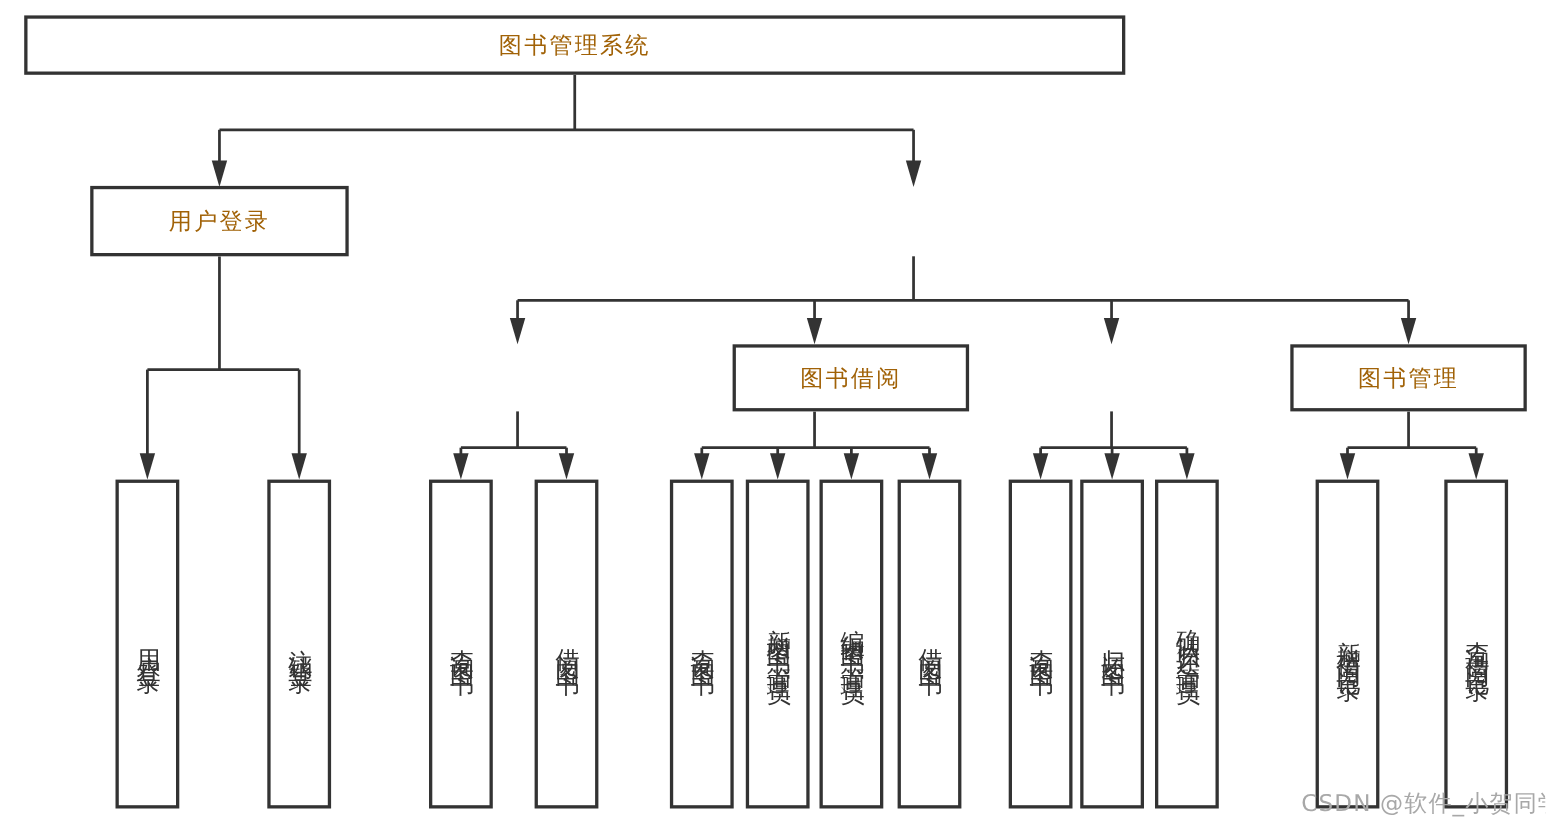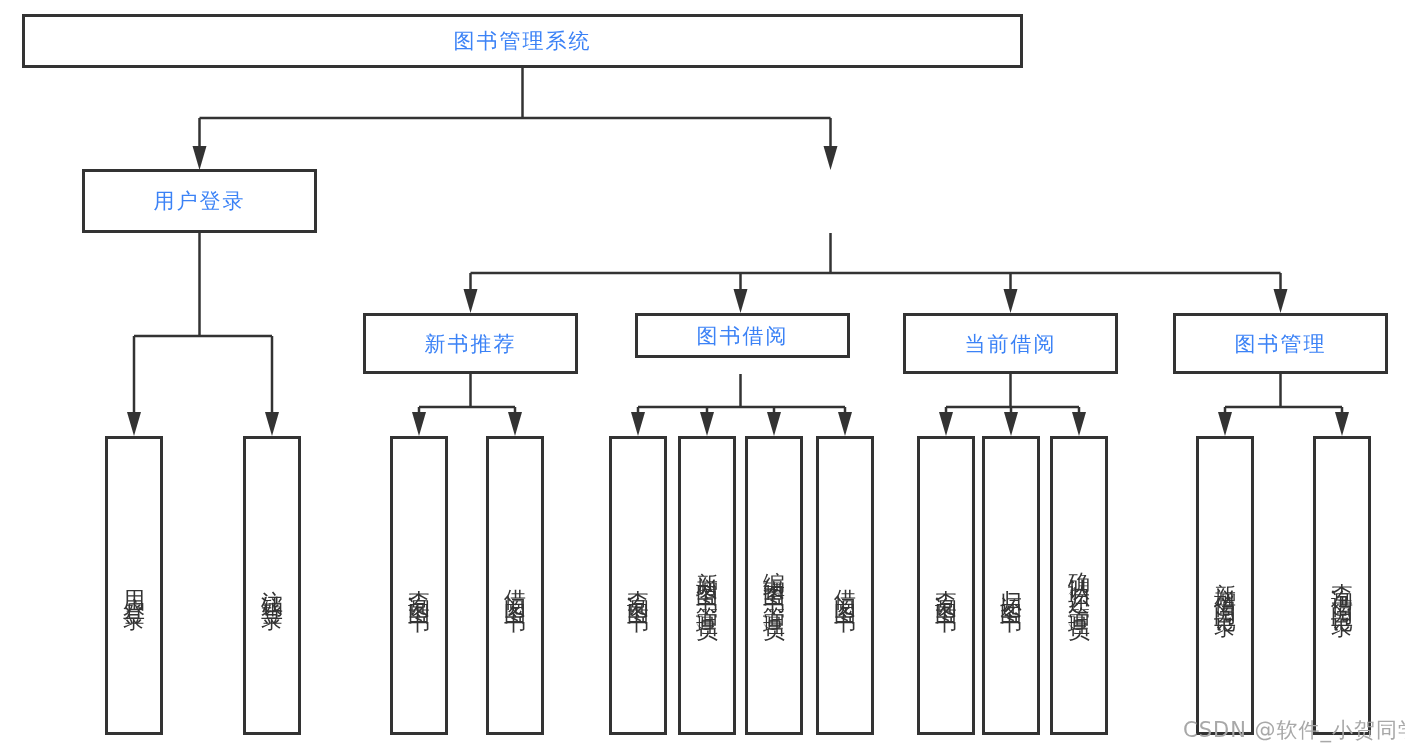--- a/index.html
+++ b/index.html
@@ -5,21 +5,21 @@
   html,body{margin:0;padding:0;background:#fff;}
   .canvas{
     position:relative;width:1405px;height:747px;background:#ffffff;
     font-family:"DejaVu Sans",sans-serif;overflow:hidden;
   }
   .connectors{position:absolute;left:0;top:0;z-index:1;}
   .hbox{
     position:absolute;box-sizing:border-box;border:3px solid #333333;background:#ffffff;
     display:flex;align-items:center;justify-content:center;z-index:2;
   }
-  .hbox span{font-size:21px;color:#3b82f6;letter-spacing:2px;white-space:nowrap;}
+  .hbox span{font-size:21px;color:#a16207;letter-spacing:2px;white-space:nowrap;}
   .vbox{
     position:absolute;box-sizing:border-box;border:3px solid #333333;background:#ffffff;
     width:58px;height:299px;top:436px;
     display:flex;align-items:center;justify-content:center;z-index:2;
   }
   .vbox span{
     writing-mode:vertical-rl;text-orientation:mixed;
     font-size:22px;color:#333333;letter-spacing:7px;line-height:1;white-space:nowrap;
   }
   .watermark{
@@ -98,28 +98,22 @@
   </svg>
 
   <div class="hbox" style="left:22px;top:14px;width:1001px;height:54px">
     <span>图书管理系统</span>
   </div>
 
   <div class="hbox" style="left:82px;top:169px;width:235px;height:64px">
     <span>用户登录</span>
   </div>
 
-  <div class="hbox" style="left:363px;top:313px;width:215px;height:61px">
-    <span>新书推荐</span>
-  </div>
-  <div class="hbox" style="left:635px;top:313px;width:215px;height:45px">
+  <div class="hbox" style="left:666px;top:313px;width:215px;height:61px">
     <span>图书借阅</span>
-  </div>
-  <div class="hbox" style="left:903px;top:313px;width:215px;height:61px">
-    <span>当前借阅</span>
   </div>
   <div class="hbox" style="left:1173px;top:313px;width:215px;height:61px">
     <span>图书管理</span>
   </div>
 
   <div class="vbox" style="left:105px">
     <span>用户登录</span>
   </div>
   <div class="vbox" style="left:243px">
     <span>注销登录</span>

